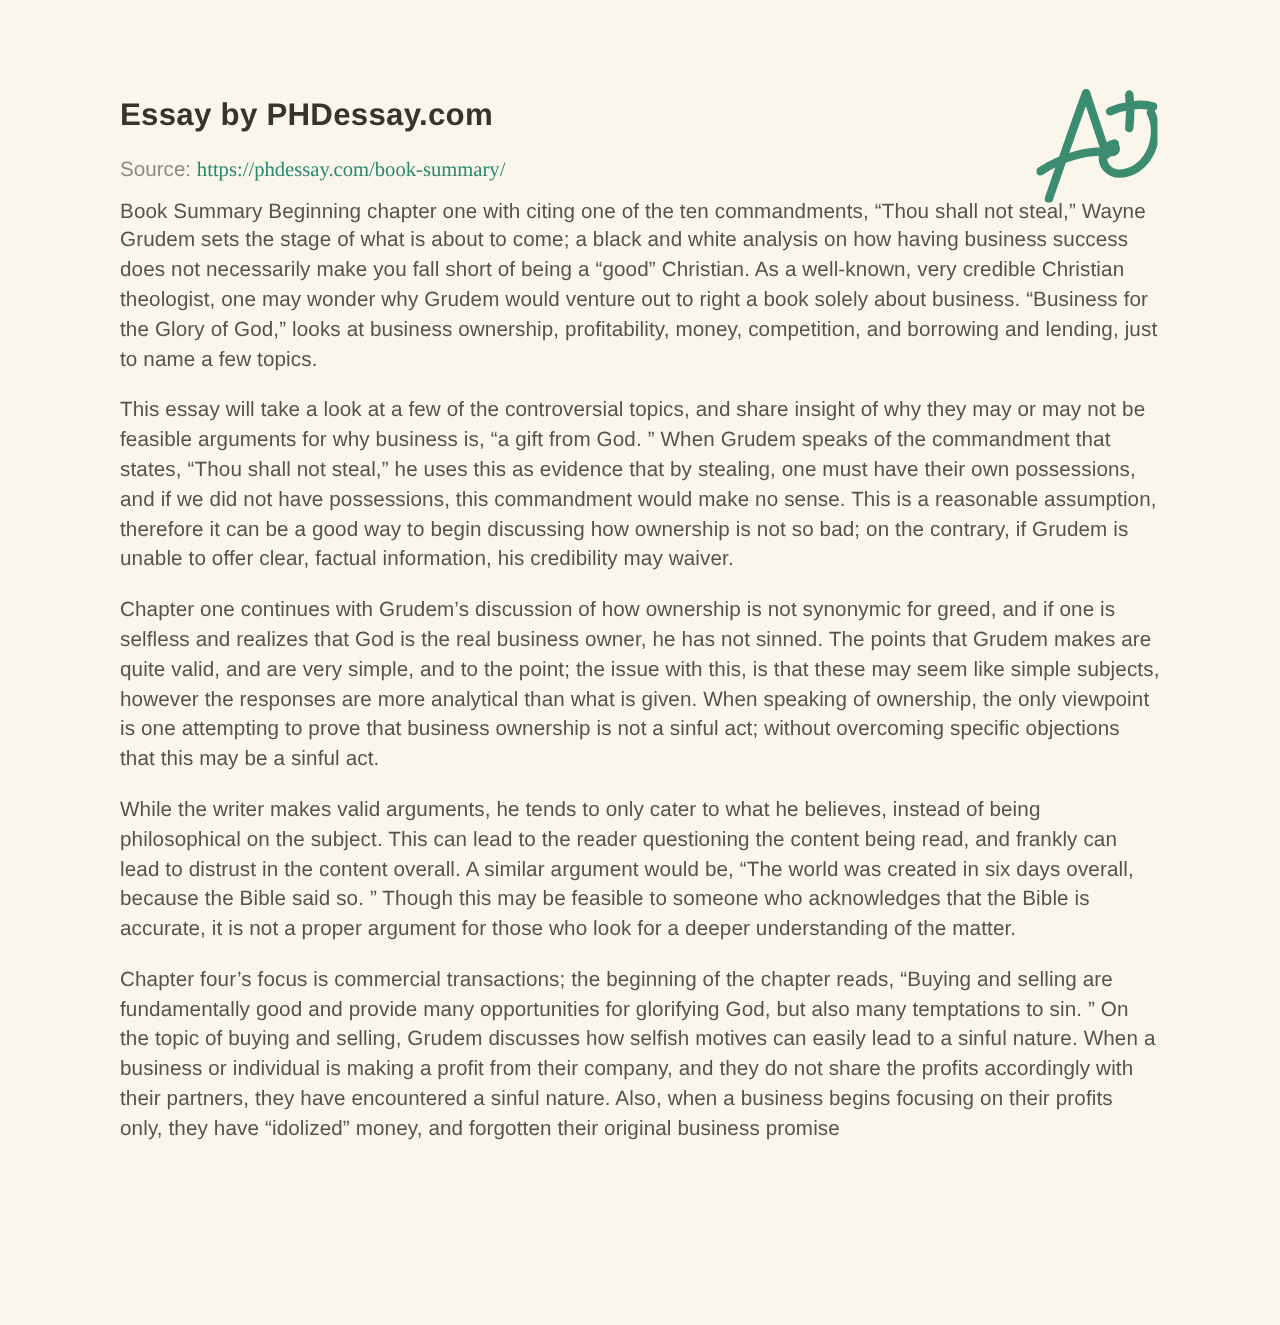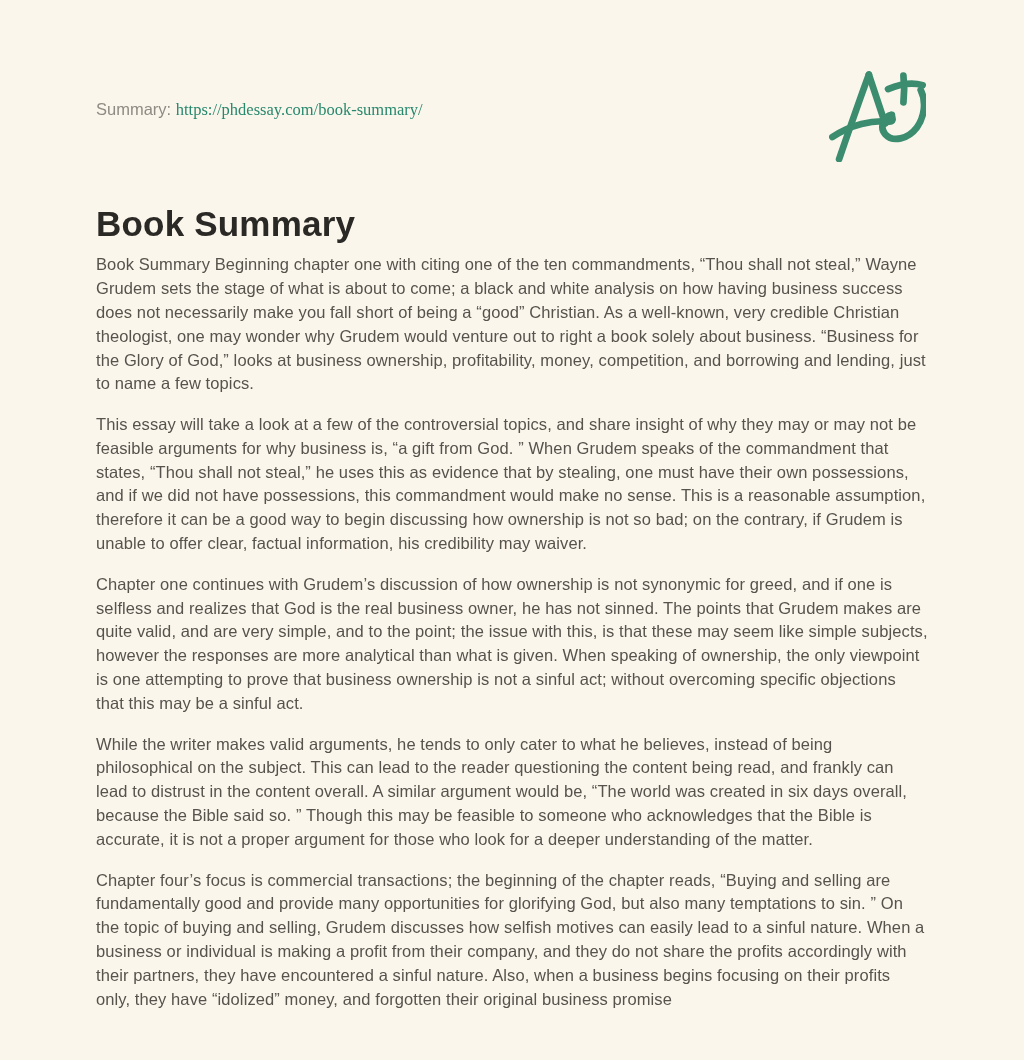--- a/index.html
+++ b/index.html
@@ -69,23 +69,24 @@
   }
   .essay-body p:last-child { margin-bottom: 40px; }
 </style>
 </head>
 <body>
 
 <div class="page">
   <div class="container">
 
     <header class="page-header">
+      <div class="site-title">Essay by PHDessay.com</div>
 
       <div class="source-line">
-        <span>Summary:</span>
+        <span>Source:</span>
         <a class="source-link" href="#">https://phdessay.com/book-summary/</a>
       </div>
 
       <div class="logo">
         <svg viewBox="0 0 100 100" fill="none" stroke="#3c8d70" stroke-width="7" stroke-linecap="round" stroke-linejoin="round" aria-hidden="true">
 
           <path d="M10,97 C20,68 31,36 41,9"></path>
 
           <path d="M41,9 C47,27 53,45 58,60"></path>
 
@@ -94,21 +95,20 @@
           <path d="M77,10 C78,19 78,29 77,38"></path>
 
           <path d="M61,24 C73,19 87,17 97,20"></path>
 
           <path d="M95,25 C101,37 99,53 91,64 C82,76 66,80 58,71 C52,64 56,52 65,51"></path>
         </svg>
       </div>
     </header>
 
     <main>
-      <h1 class="article-title">Book Summary</h1>
 
       <div class="essay-body">
         <p>Book Summary Beginning chapter one with citing one of the ten commandments, “Thou shall not steal,” Wayne Grudem sets the stage of what is about to come; a black and white analysis on how having business success does not necessarily make you fall short of being a “good” Christian. As a well-known, very credible Christian theologist, one may wonder why Grudem would venture out to right a book solely about business. “Business for the Glory of God,” looks at business ownership, profitability, money, competition, and borrowing and lending, just to name a few topics.</p>
         <p>This essay will take a look at a few of the controversial topics, and share insight of why they may or may not be feasible arguments for why business is, “a gift from God. ” When Grudem speaks of the commandment that states, “Thou shall not steal,” he uses this as evidence that by stealing, one must have their own possessions, and if we did not have possessions, this commandment would make no sense. This is a reasonable assumption, therefore it can be a good way to begin discussing how ownership is not so bad; on the contrary, if Grudem is unable to offer clear, factual information, his credibility may waiver.</p>
         <p>Chapter one continues with Grudem’s discussion of how ownership is not synonymic for greed, and if one is selfless and realizes that God is the real business owner, he has not sinned. The points that Grudem makes are quite valid, and are very simple, and to the point; the issue with this, is that these may seem like simple subjects, however the responses are more analytical than what is given. When speaking of ownership, the only viewpoint is one attempting to prove that business ownership is not a sinful act; without overcoming specific objections that this may be a sinful act.</p>
         <p>While the writer makes valid arguments, he tends to only cater to what he believes, instead of being philosophical on the subject. This can lead to the reader questioning the content being read, and frankly can lead to distrust in the content overall. A similar argument would be, “The world was created in six days overall, because the Bible said so. ” Though this may be feasible to someone who acknowledges that the Bible is accurate, it is not a proper argument for those who look for a deeper understanding of the matter.</p>
         <p>Chapter four’s focus is commercial transactions; the beginning of the chapter reads, “Buying and selling are fundamentally good and provide many opportunities for glorifying God, but also many temptations to sin. ” On the topic of buying and selling, Grudem discusses how selfish motives can easily lead to a sinful nature. When a business or individual is making a profit from their company, and they do not share the profits accordingly with their partners, they have encountered a sinful nature. Also, when a business begins focusing on their profits only, they have “idolized” money, and forgotten their original business promise</p>
       </div>
     </main>
 

